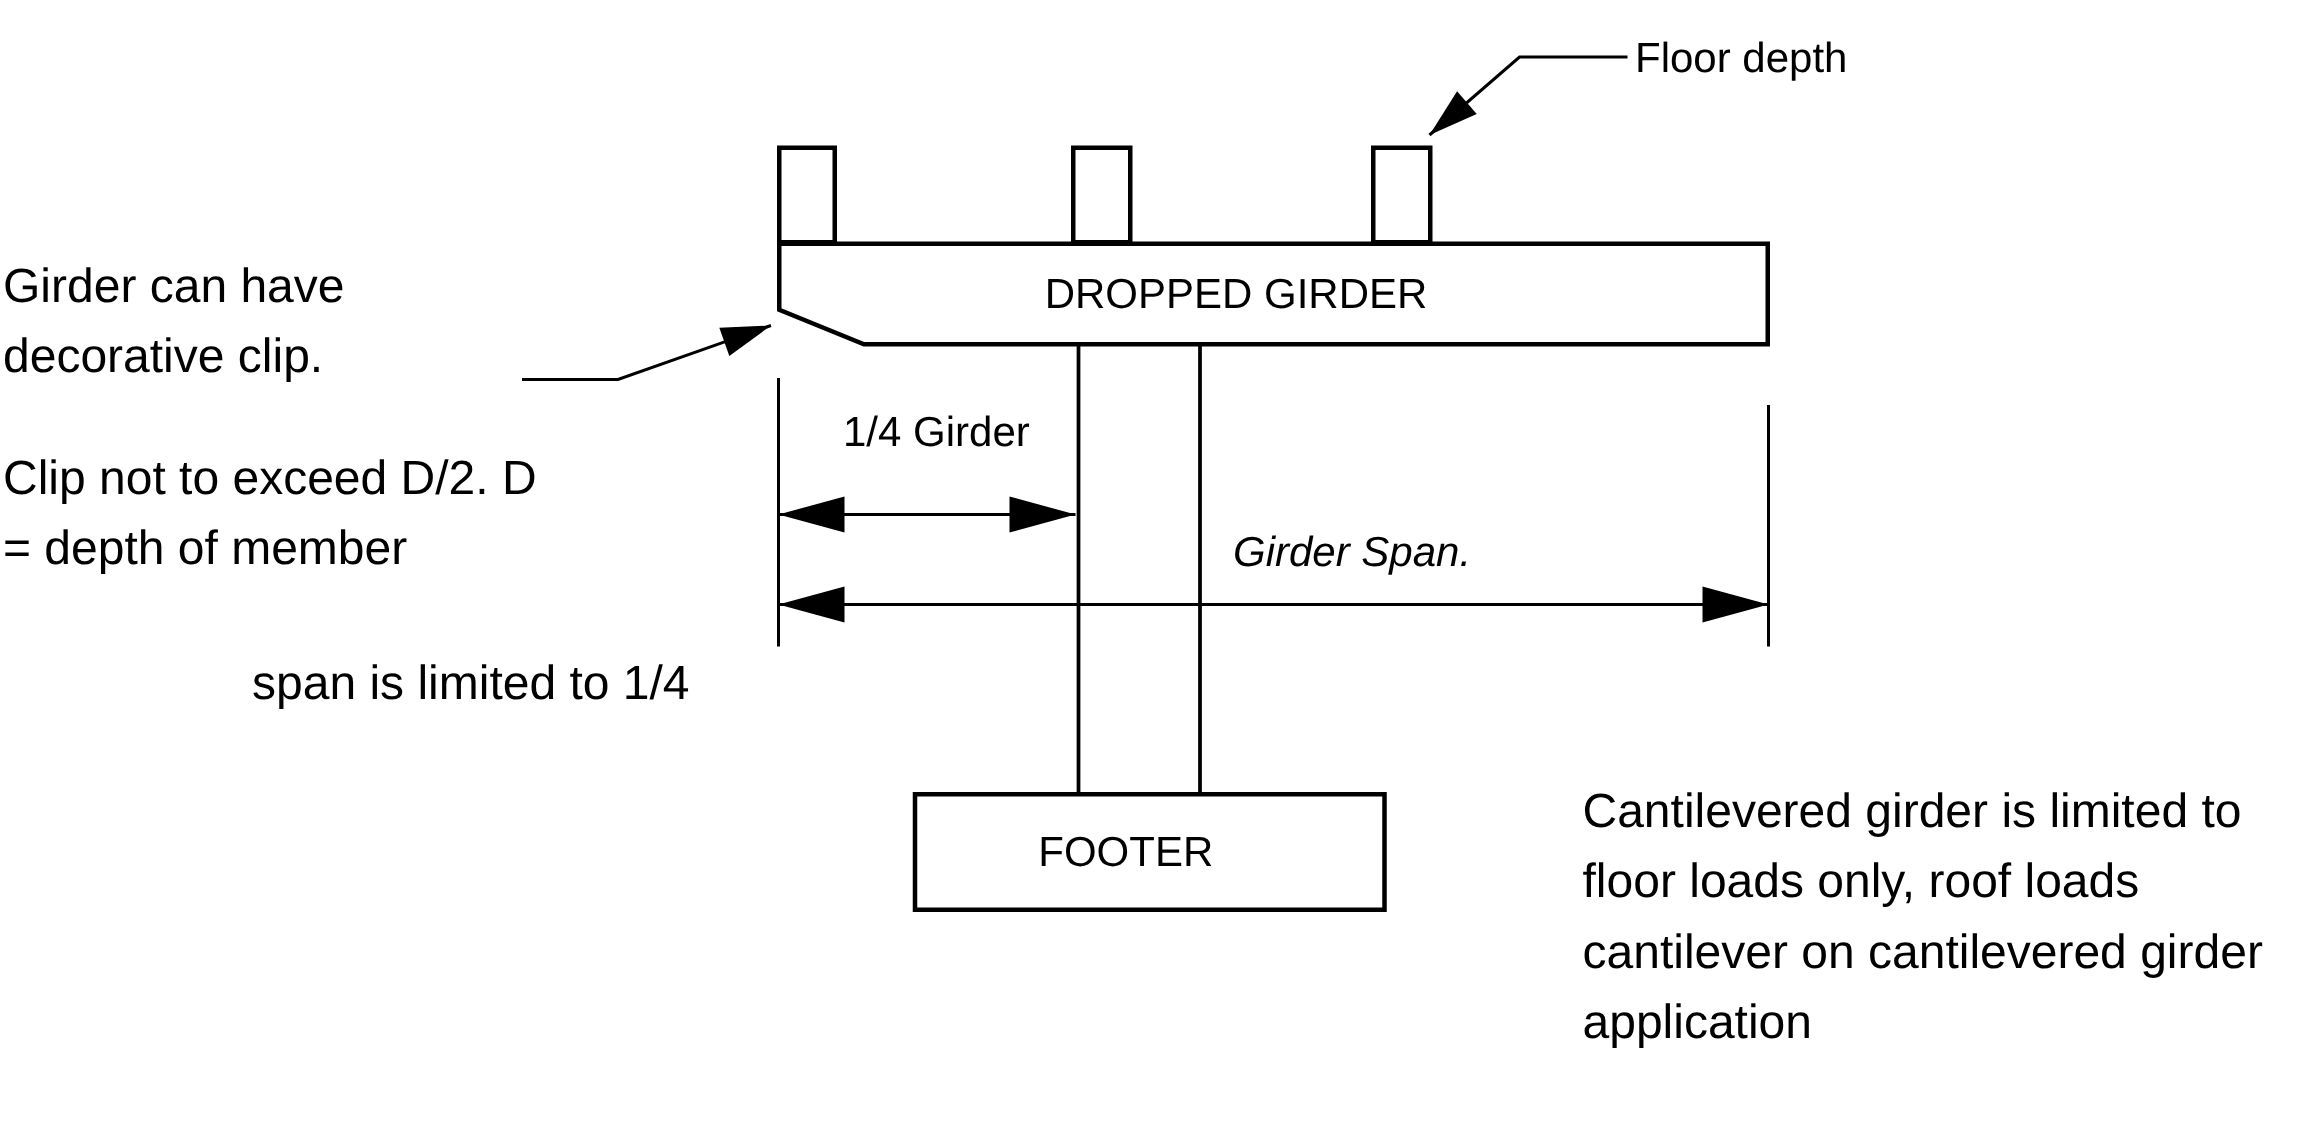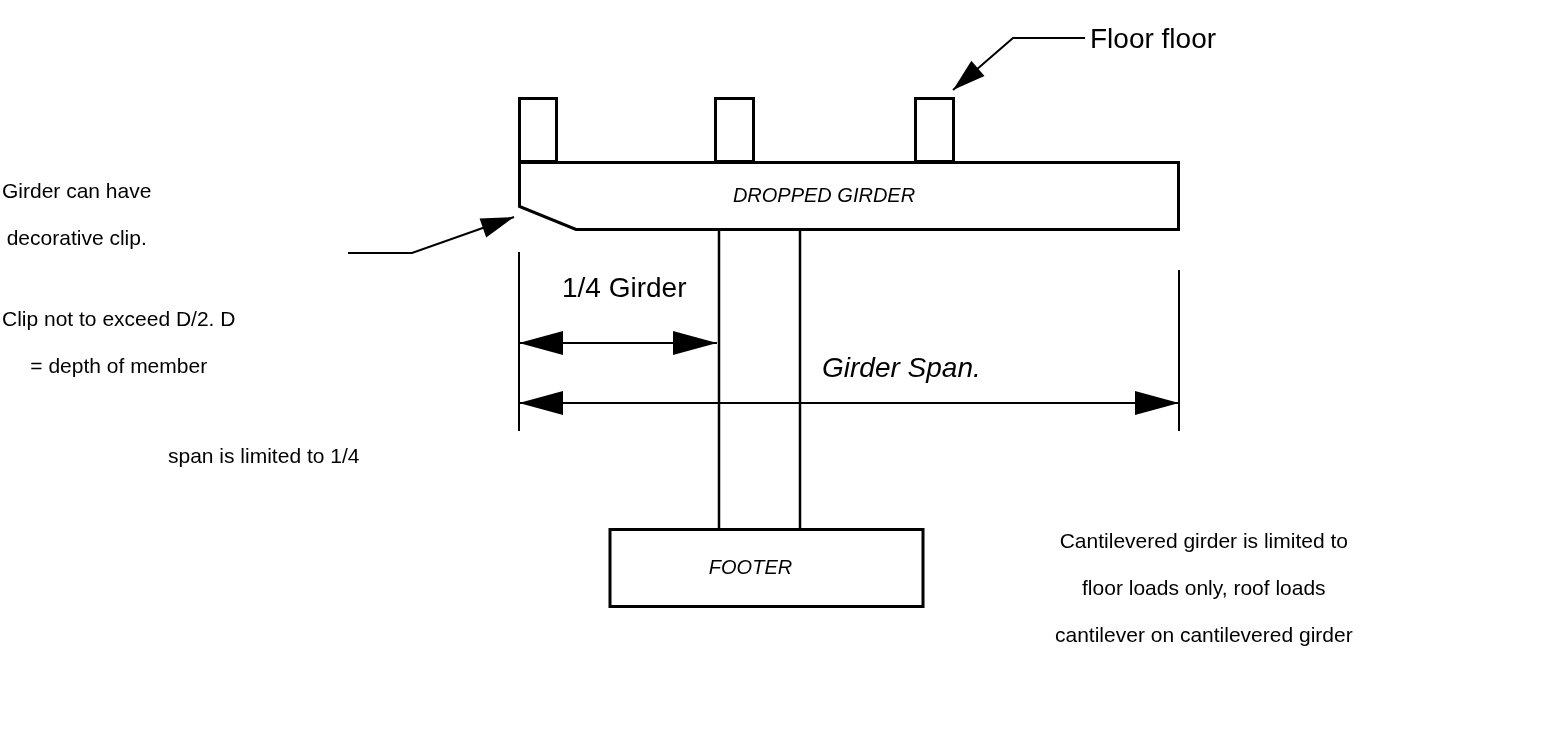--- a/index.html
+++ b/index.html
@@ -46,26 +46,25 @@
     font-size: 28px;
     line-height: 47px;
     white-space: nowrap;
     color: var(--text);
   }
   .label-center {
     position: absolute;
     display: flex;
     align-items: center;
     justify-content: center;
-    font-size: 20px;
+    font-size: 28px;
     white-space: nowrap;
     color: var(--text);
-    font-style: italic;
   }
-  .note { position: absolute; font-size: 21px; line-height: 47px; color: var(--text); text-align: center; }
+  .note { position: absolute; font-size: 32px; line-height: 47px; color: var(--text); }
   .note div { white-space: nowrap; }
 </style>
 </head>
 <body>
 
 <div class="canvas">
 
   <svg class="diagram-svg" viewBox="0 0 1549 752" xmlns="http://www.w3.org/2000/svg">
     <defs>
       <marker id="dimArrow" markerUnits="userSpaceOnUse" markerWidth="46" markerHeight="26" viewBox="0 0 46 26" refX="45" refY="13" orient="auto-start-reverse">
@@ -92,21 +91,21 @@
 
     <line class="thinline" x1="519" y1="343" x2="717" y2="343" marker-start="url(#dimArrow)" marker-end="url(#dimArrow)"></line>
 
     <line class="thinline" x1="519" y1="403" x2="1179" y2="403" marker-start="url(#dimArrow)" marker-end="url(#dimArrow)"></line>
 
     <polyline class="thinline" points="1085,38 1013,38 953,90" marker-end="url(#leaderArrow)"></polyline>
 
     <polyline class="thinline" points="348,253 412,253 514,217" marker-end="url(#leaderArrow)"></polyline>
   </svg>
 
-  <div class="label" style="left:1090px; top:15px;">Floor floor</div>
+  <div class="label" style="left:1090px; top:15px;">Floor depth</div>
 
   <div class="label-center" style="left:519px; top:162px; width:610px; height:67px;">DROPPED GIRDER</div>
 
   <div class="label" style="left:562px; top:244px;margin-top:20px;">1/4 Girder</div>
 
   <div class="label" style="left:822px; top:344px;font-style:italic;">Girder Span.</div>
 
   <div class="label-center" style="left:610px; top:529px; width:281px; height:77px;">FOOTER</div>
 
   <div class="note" style="left:2px; top:167px;">
@@ -120,15 +119,16 @@
   </div>
 
   <div class="note" style="left:168px; top:432px;">
     <div>span is limited to 1/4</div>
   </div>
 
   <div class="note" style="left:1055px; top:517px;">
     <div>Cantilevered girder is limited to</div>
     <div>floor loads only, roof loads</div>
     <div>cantilever on cantilevered girder</div>
+    <div>application</div>
   </div>
 
 </div>
 
 </body></html>

